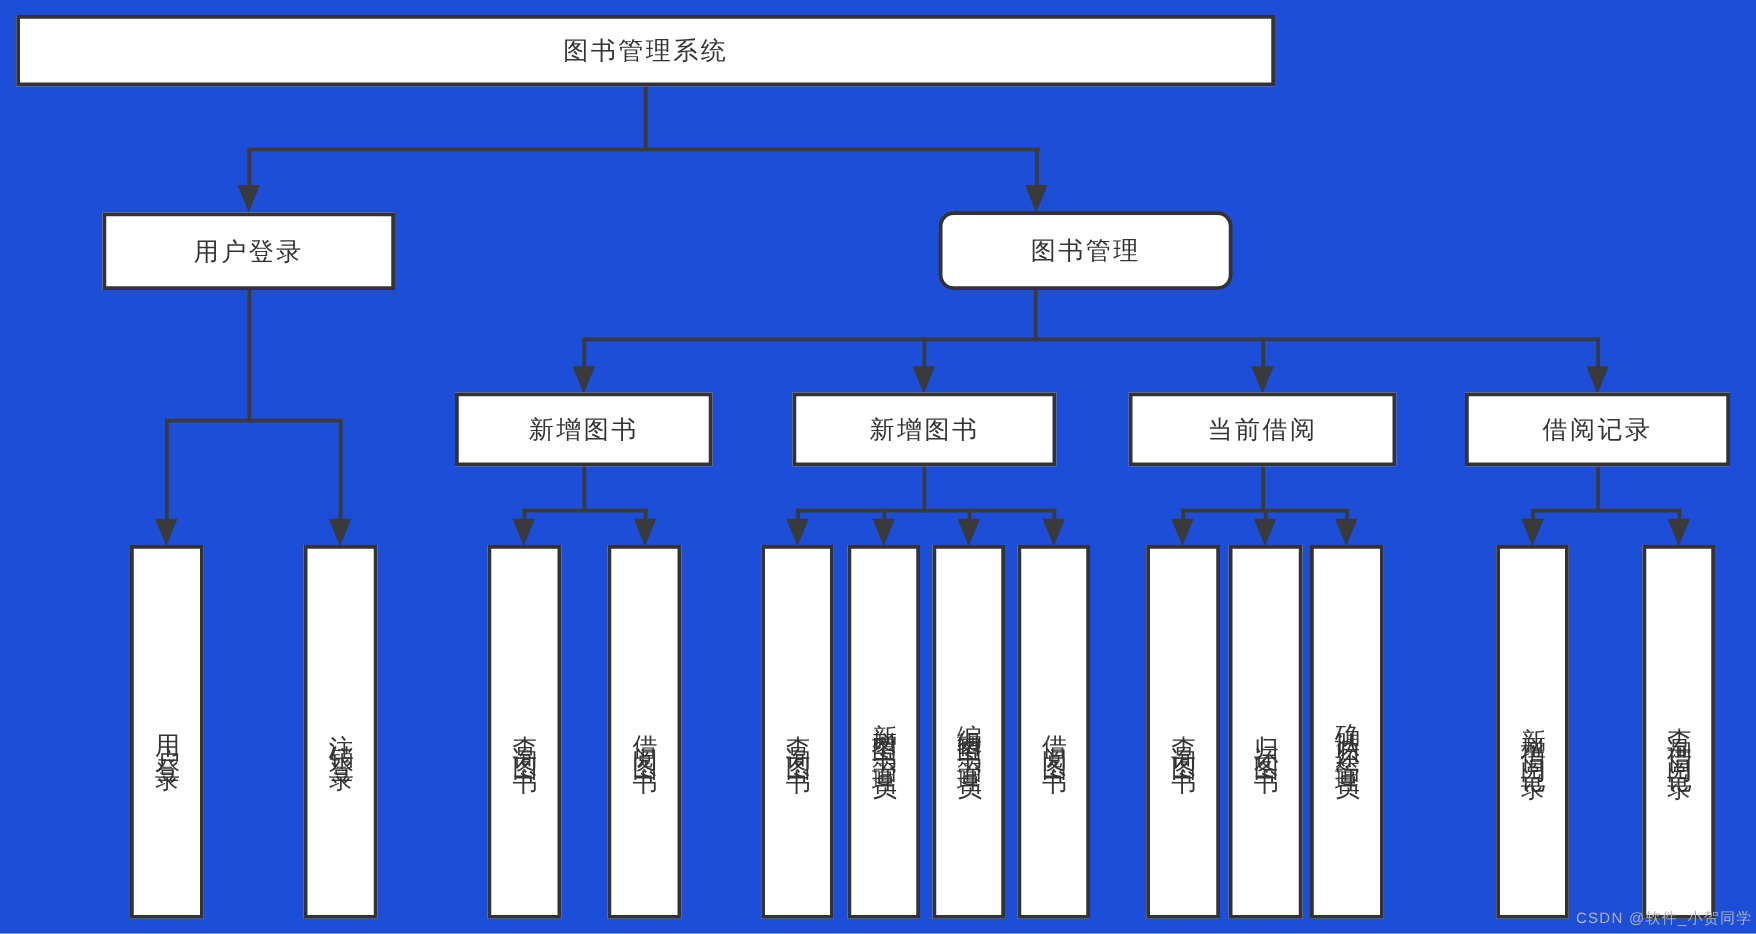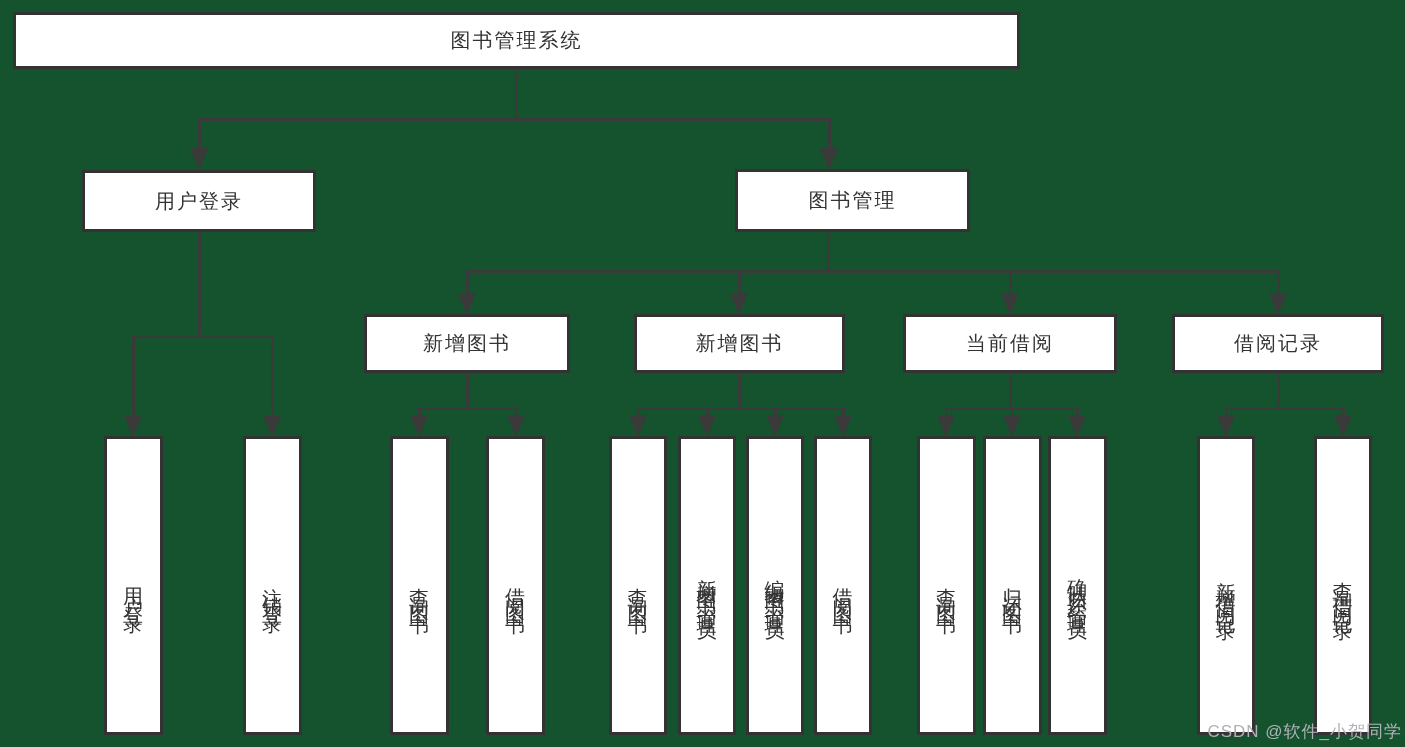--- a/index.html
+++ b/index.html
@@ -5,21 +5,21 @@
   html, body {
     margin: 0;
     padding: 0;
     background: #ffffff;
     font-family: "Liberation Sans", "DejaVu Sans", sans-serif;
   }
   .canvas {
     position: relative;
     width: 1405px;
     height: 747px;
-    background: #14532d;
+    background: #1d4ed8;
     overflow: hidden;
     color: #333333;
   }
   
   .ln {
     position: absolute;
     background: #3a3a3a;
   }
   
   .ah {
@@ -49,21 +49,21 @@
     writing-mode: vertical-rl;
     text-orientation: mixed;
     letter-spacing: 9px;
     line-height: 1;
     padding-top: 9px; 
   }
   .watermark {
     position: absolute;
     right: 3px;
     bottom: 4px;
-    font-size: 17px;
+    font-size: 12px;
     color: #aeb2b8;
     letter-spacing: 1px;
     white-space: nowrap;
   }
 </style>
 </head>
 <body>
 
 <div class="canvas">
 
@@ -123,21 +123,21 @@
   <div class="ln" style="left:1225px;top:407px;width:120px;height:3px;"></div>
   <div class="ln" style="left:1225px;top:407px;width:3px;height:11px;"></div>
   <div class="ah" style="left:1217px;top:415px;"></div>
   <div class="ln" style="left:1342px;top:407px;width:3px;height:11px;"></div>
   <div class="ah" style="left:1334px;top:415px;"></div>
 
   <div class="node" style="left:13px;top:12px;width:1007px;height:57px;">图书管理系统</div>
 
   <div class="node" style="left:82px;top:170px;width:234px;height:62px;">用户登录</div>
 
-  <div class="node" style="left:735px;top:169px;width:235px;height:63px;">图书管理</div>
+  <div class="node" style="left:751px;top:169px;width:235px;height:63px;border-radius:12px;">图书管理</div>
 
   <div class="node" style="left:364px;top:314px;width:206px;height:59px;">新增图书</div>
 
   <div class="node" style="left:634px;top:314px;width:211px;height:59px;">新增图书</div>
 
   <div class="node" style="left:903px;top:314px;width:214px;height:59px;">当前借阅</div>
 
   <div class="node" style="left:1172px;top:314px;width:212px;height:59px;">借阅记录</div>
 
   <div class="node vbox" style="left:104px;top:436px;width:59px;height:299px;">用户登录</div>

